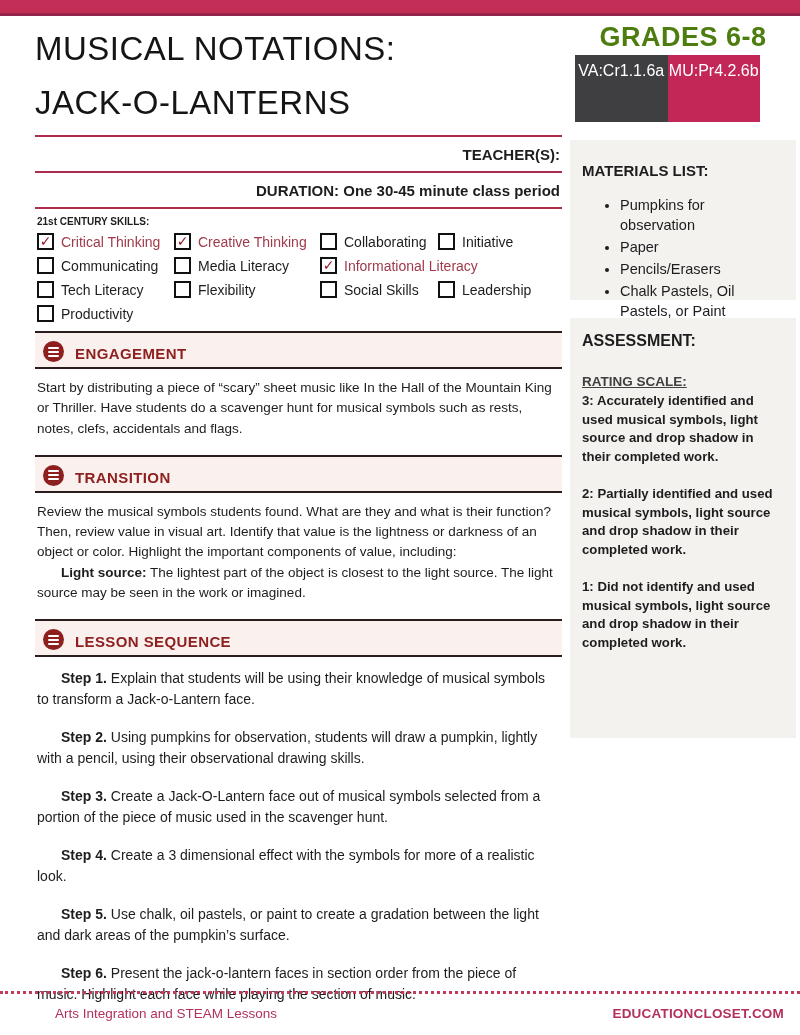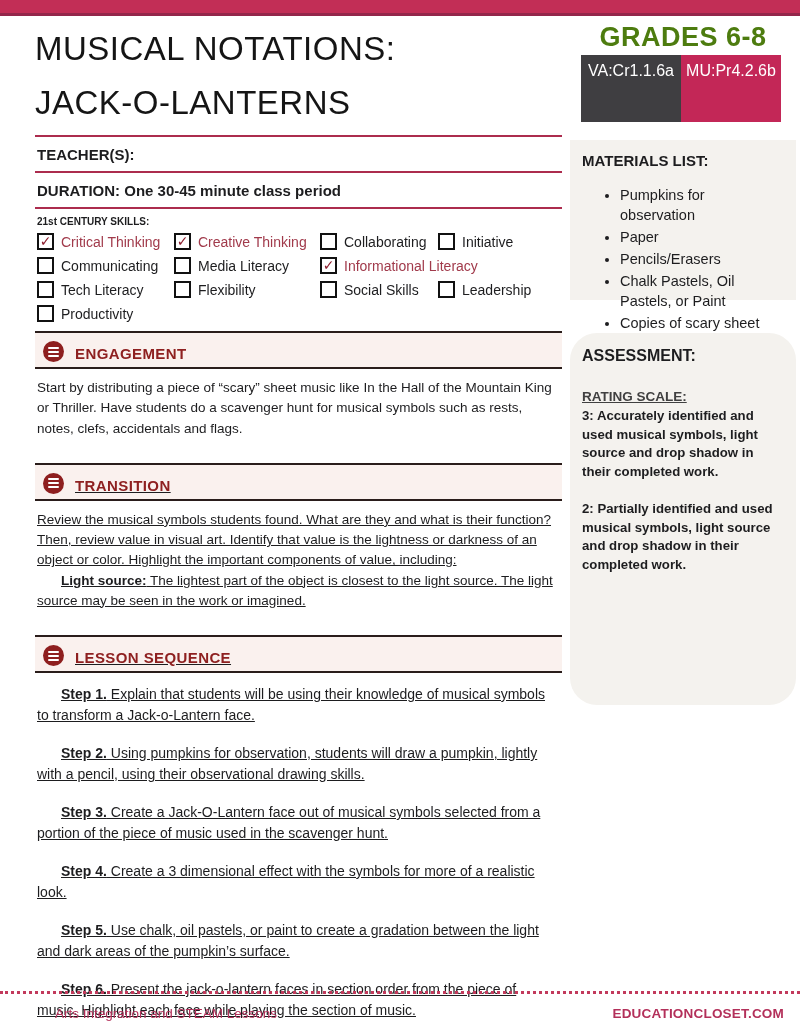--- a/index.html
+++ b/index.html
@@ -13,21 +13,21 @@
   .topbar{position:absolute;top:0;left:0;width:800px;height:13px;background:#c22e56;}
   .topbar-edge{position:absolute;top:13px;left:0;width:800px;height:3px;background:#93264a;}
 
   
   .main{position:absolute;left:35px;top:24px;width:527px;}
   .title{font-size:33px;letter-spacing:.5px;color:#151515;margin:0;font-weight:400;line-height:1.0;}
   .title.l1{margin-top:8px;}
   .title.l2{margin-top:21px;}
   .rule{border:none;border-top:2px solid #ac2c4e;margin:0;}
   .rule.first{margin-top:16px;}
-  .meta-row{font-size:15px;font-weight:bold;padding:9px 2px 8px 2px;}
+  .meta-row{font-size:15px;font-weight:bold;padding:9px 2px 8px 2px;text-align:right;}
   .skills-head{font-size:10px;font-weight:bold;padding:7px 2px 5px 2px;}
   .skills-grid{display:grid;grid-template-columns:137px 146px 118px auto;row-gap:7px;column-gap:0;padding:1px 2px 9px 2px;}
   .skill{display:flex;align-items:center;font-size:14px;white-space:nowrap;}
   .skill.span2{grid-column:span 2;}
   .cb{width:13px;height:13px;border:2px solid #111;margin-right:7px;flex:0 0 auto;
       display:flex;align-items:center;justify-content:center;background:#fff;}
   .cb .mark{display:none;color:#8e1f2f;font-weight:bold;font-size:14px;line-height:1;margin-top:-2px;}
   .skill.checked .cb .mark{display:block;}
   .skill.checked .lbl{color:#a13a4b;}
 
@@ -38,34 +38,34 @@
         display:flex;flex-direction:column;align-items:center;justify-content:center;gap:2px;flex:0 0 auto;}
   .band .circle-icon i{display:block;width:11px;height:2px;background:#fff;border-radius:1px;}
   .band .btitle{font-size:15px;font-weight:bold;color:#8e2020;letter-spacing:.4px;margin-left:11px;}
   .sec-body{padding:9px 2px 12px 2px;font-size:13.5px;line-height:1.5;}
   .sec-body p{margin:0;}
   .sec-body.spaced{font-size:14px;padding-top:11px;padding-bottom:16px;}
   .sec-body.spaced p{margin-bottom:17px;}
   .sec-body.spaced p:last-child{margin-bottom:2px;}
   .sec-body b.lead{font-weight:bold;padding-left:24px;}
   section{margin-top:0;}
-  section + section{margin-top:12px;text-decoration:underline;}
+  section + section{margin-top:4px;}
 
   
   .side{position:absolute;left:570px;top:0;width:226px;}
   .grades{position:absolute;top:22px;left:0;width:226px;text-align:center;
           font-size:27px;font-weight:bold;color:#4d7c0f;letter-spacing:.5px;}
-  .standards{position:absolute;top:55px;left:11px;width:200px;height:67px;display:flex;}
+  .standards{position:absolute;top:55px;left:5px;width:185px;height:67px;display:flex;}
   .std{flex:1;color:#fff;font-size:16px;text-align:center;padding-top:7px;}
   .std.gray{background:#3f3e41;}
   .std.red{background:#c32757;}
   .sidebox{position:absolute;left:0;width:226px;background:#f4f2ee;box-sizing:border-box;padding:12px 12px;}
   .materials-box{top:140px;height:160px;}
-  .assessment-box{top:333px;height:372px;border-radius:27px;}
-  .side-head{font-size:15px;font-weight:bold;margin:0 0 4px 0;}
+  .assessment-box{top:318px;height:420px;}
+  .side-head{font-size:15px;font-weight:bold;margin:10px 0 4px 0;}
   .mat-list{margin:16px;padding-left:22px;font-size:14.5px;line-height:1.38;}
   .mat-list li{margin-bottom:2px;}
   .assess-head{font-size:16px;font-weight:bold;margin:2px 0 0 0;}
   .rating-head{font-size:13.5px;font-weight:bold;color:#404040;text-decoration:underline;margin:24px 0 3px 0;}
   .scale p{font-size:13.2px;font-weight:bold;line-height:1.42;margin:0 0 18px 0;}
 
   
   .footer-dots{position:absolute;left:0;top:991px;width:800px;border-top:3px dotted #c23a5c;}
   .footer{position:absolute;left:0;top:1006px;width:800px;font-size:13.5px;color:#b3305a;}
   .footer .fl{position:absolute;left:55px;top:0;}
@@ -211,20 +211,21 @@
         <li>Copies of scary sheet music</li>
       </ul>
   </div>
 
   <div class="sidebox assessment-box">
     <div class="assess-head">ASSESSMENT:</div>
     <div class="rating-head">RATING SCALE:</div>
     <div class="scale" id="scale-list">
         <p>3: Accurately identified and used musical symbols, light source and drop shadow in their completed work.</p>
         <p>2: Partially identified and used musical symbols, light source and drop shadow in their completed work.</p>
+        <p>1: Did not identify and used musical symbols, light source and drop shadow in their completed work.</p>
       </div>
   </div>
 </div>
 
 <div class="footer-dots"></div>
 <div class="footer">
   <span class="fl">Arts Integration and STEAM Lessons</span>
   <span class="fr">EDUCATIONCLOSET.COM</span>
 </div>
 

